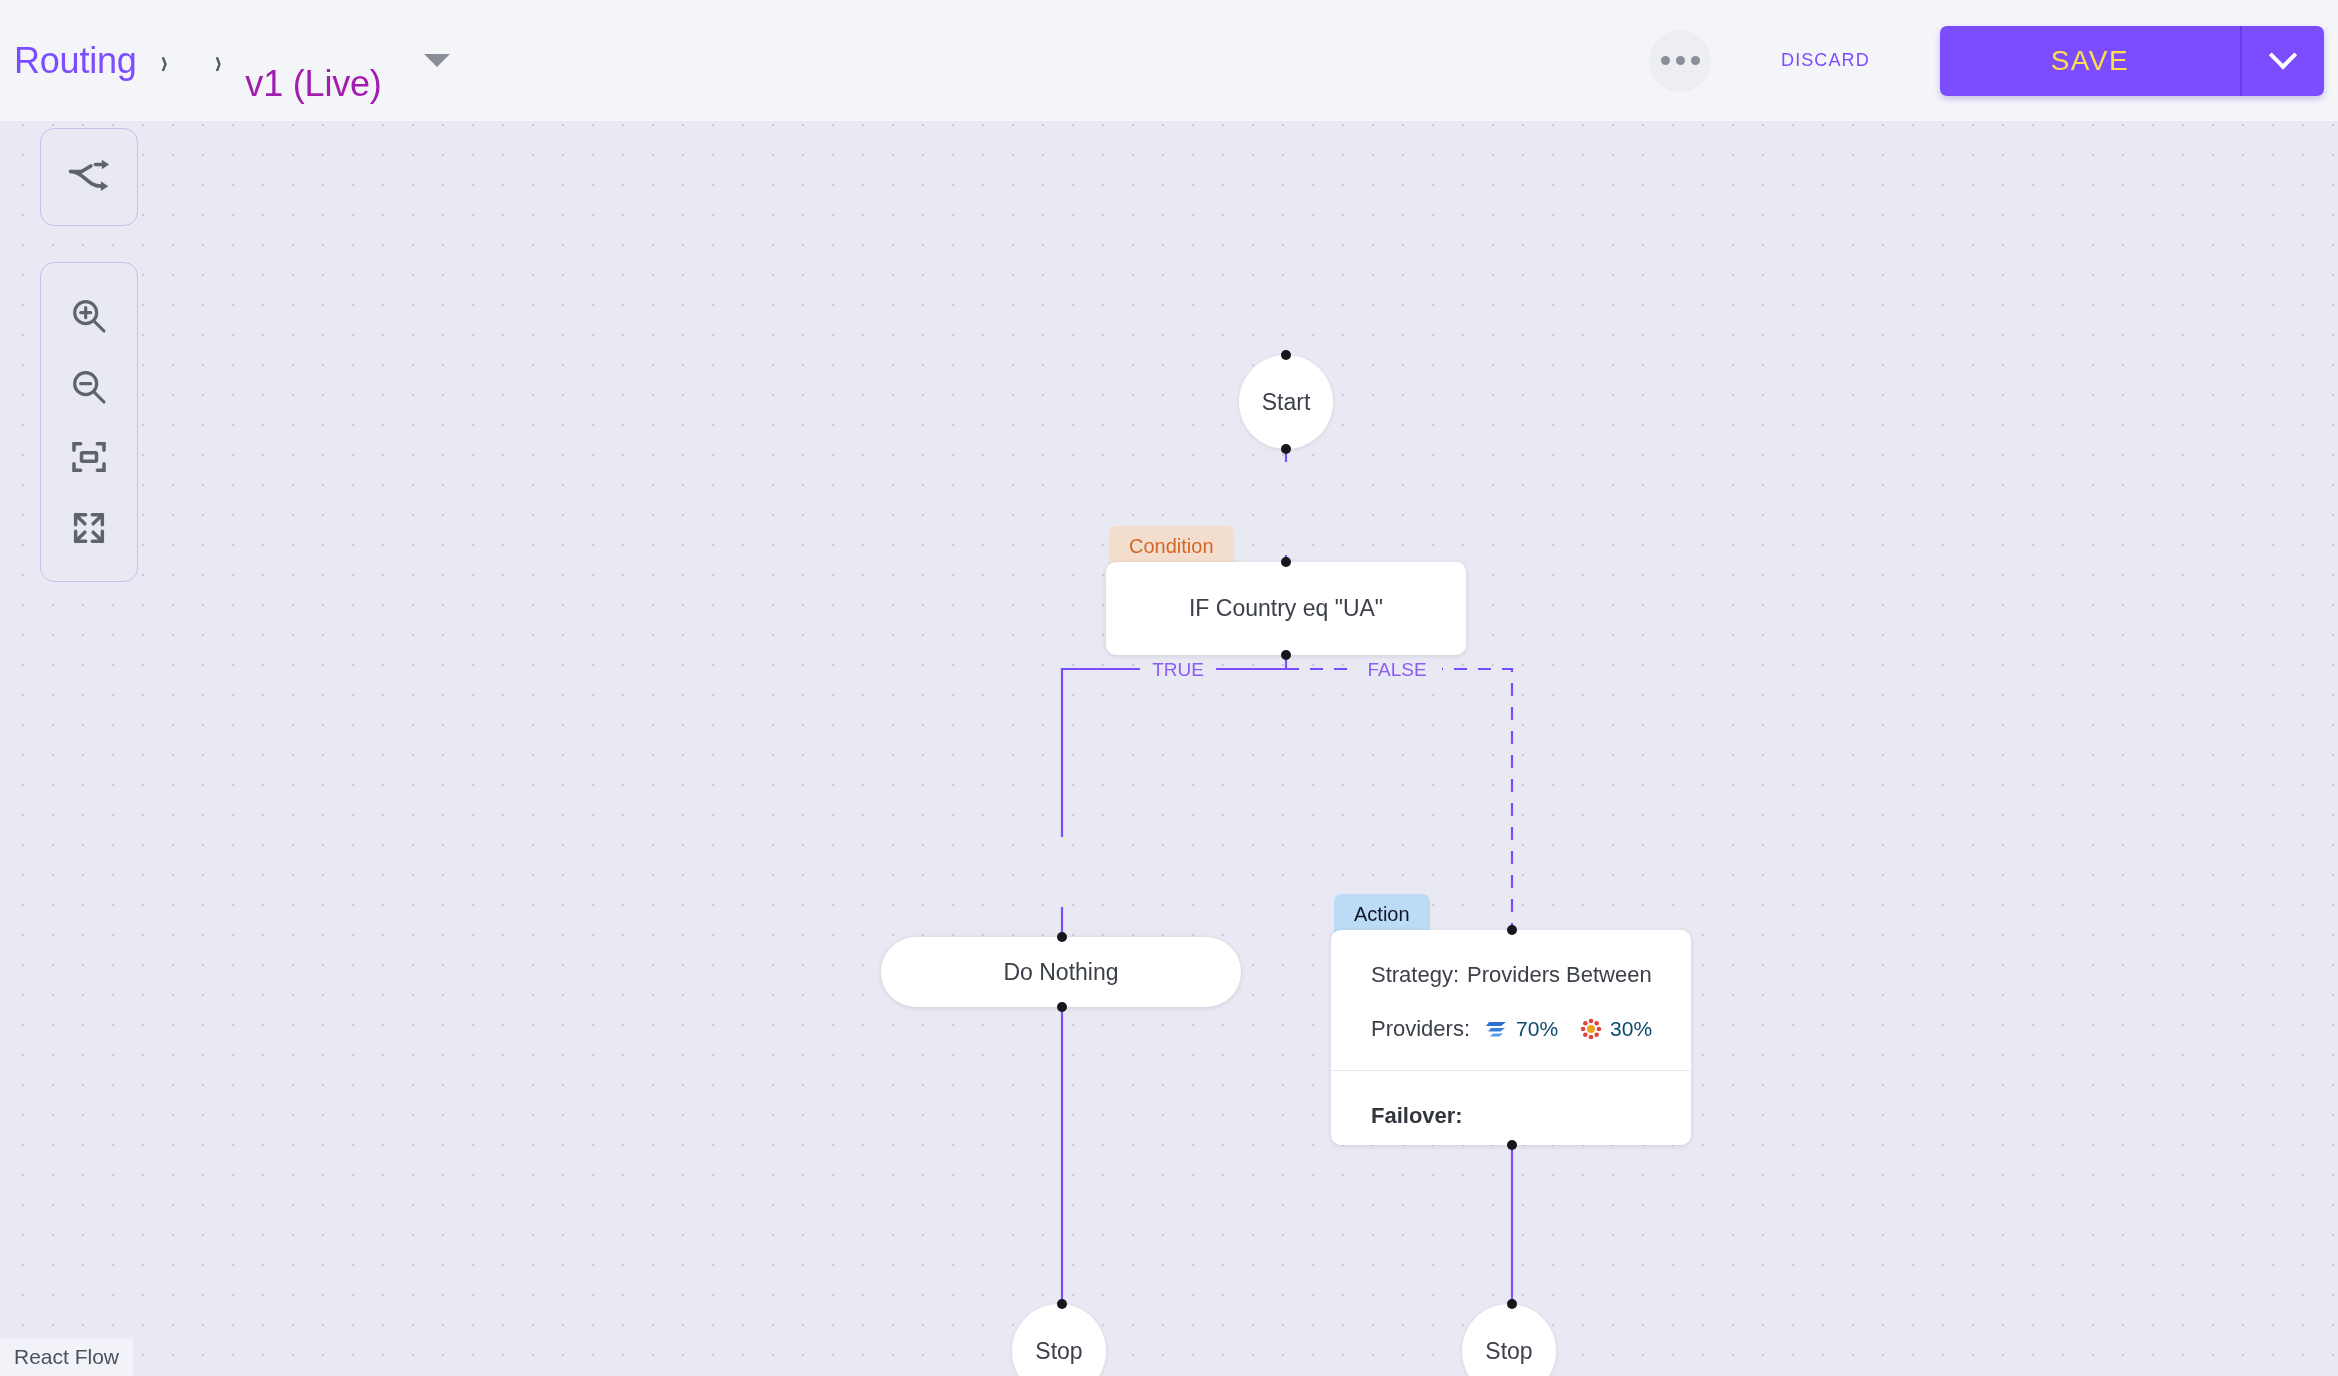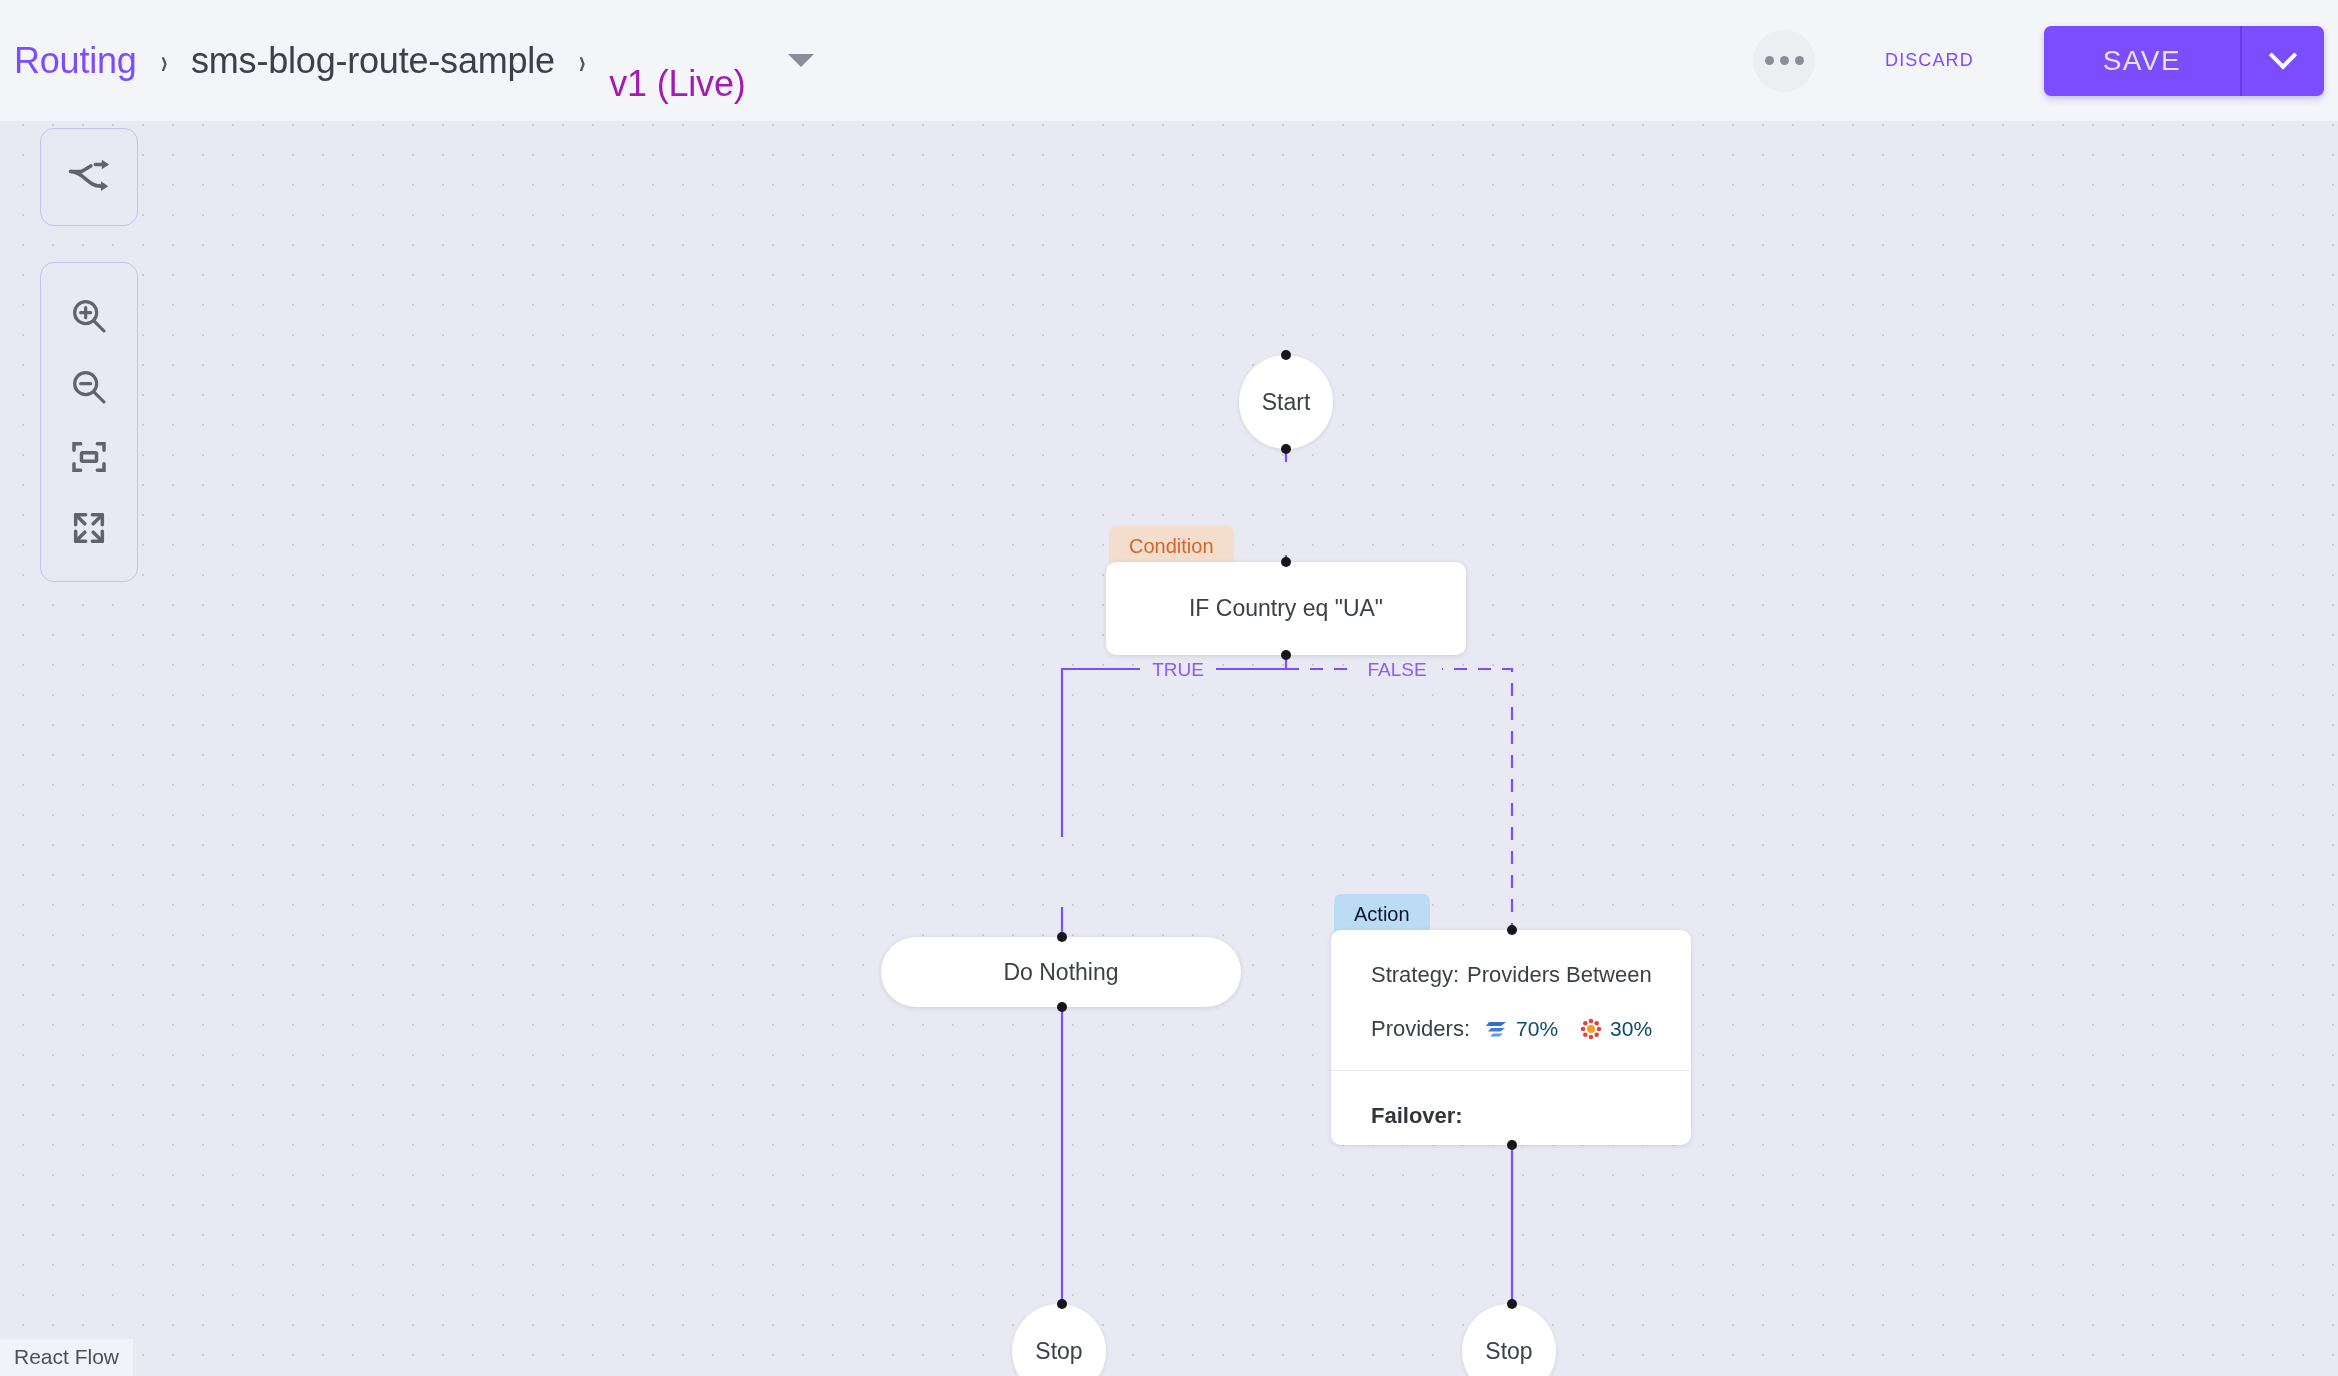--- a/index.html
+++ b/index.html
@@ -78,25 +78,25 @@
 
   #save-group {
     display: flex; align-items: stretch;
     height: 70px;
     border-radius: 7px;
     overflow: hidden;
     box-shadow: 0 3px 6px rgba(80,60,180,0.28);
   }
   #save-button {
     background: #7c4dff; border: none;
-    color: #e5e5e5;
+    color: #fde047;
     font-family: "Liberation Sans", sans-serif;
     font-size: 28px;
     letter-spacing: 1.4px;
-    padding: 0 59px;
+    padding: 0 111px;
     cursor: pointer;
   }
   #save-divider { width: 2px; background: #6a3ae0; }
   #save-dropdown {
     background: #7c4dff; border: none;
     width: 82px;
     display: flex; align-items: center; justify-content: center;
     cursor: pointer;
   }
   .chev-down {
@@ -218,21 +218,20 @@
 </head>
 <body>
 
 <div id="app">
 
   <div id="header">
 
     <div id="breadcrumb">
       <span class="crumb link">Routing</span>
       <span class="crumb-sep">›</span>
-      <span class="crumb current-name">sms-blog-route-sample</span>
       <span class="crumb-sep">›</span>
       <span class="crumb version">v1 (Live)</span>
       <span id="version-caret"></span>
     </div>
 
     <div id="header-actions">
       <button id="more-button">
         <span class="dot"></span>
         <span class="dot"></span>
         <span class="dot"></span>

